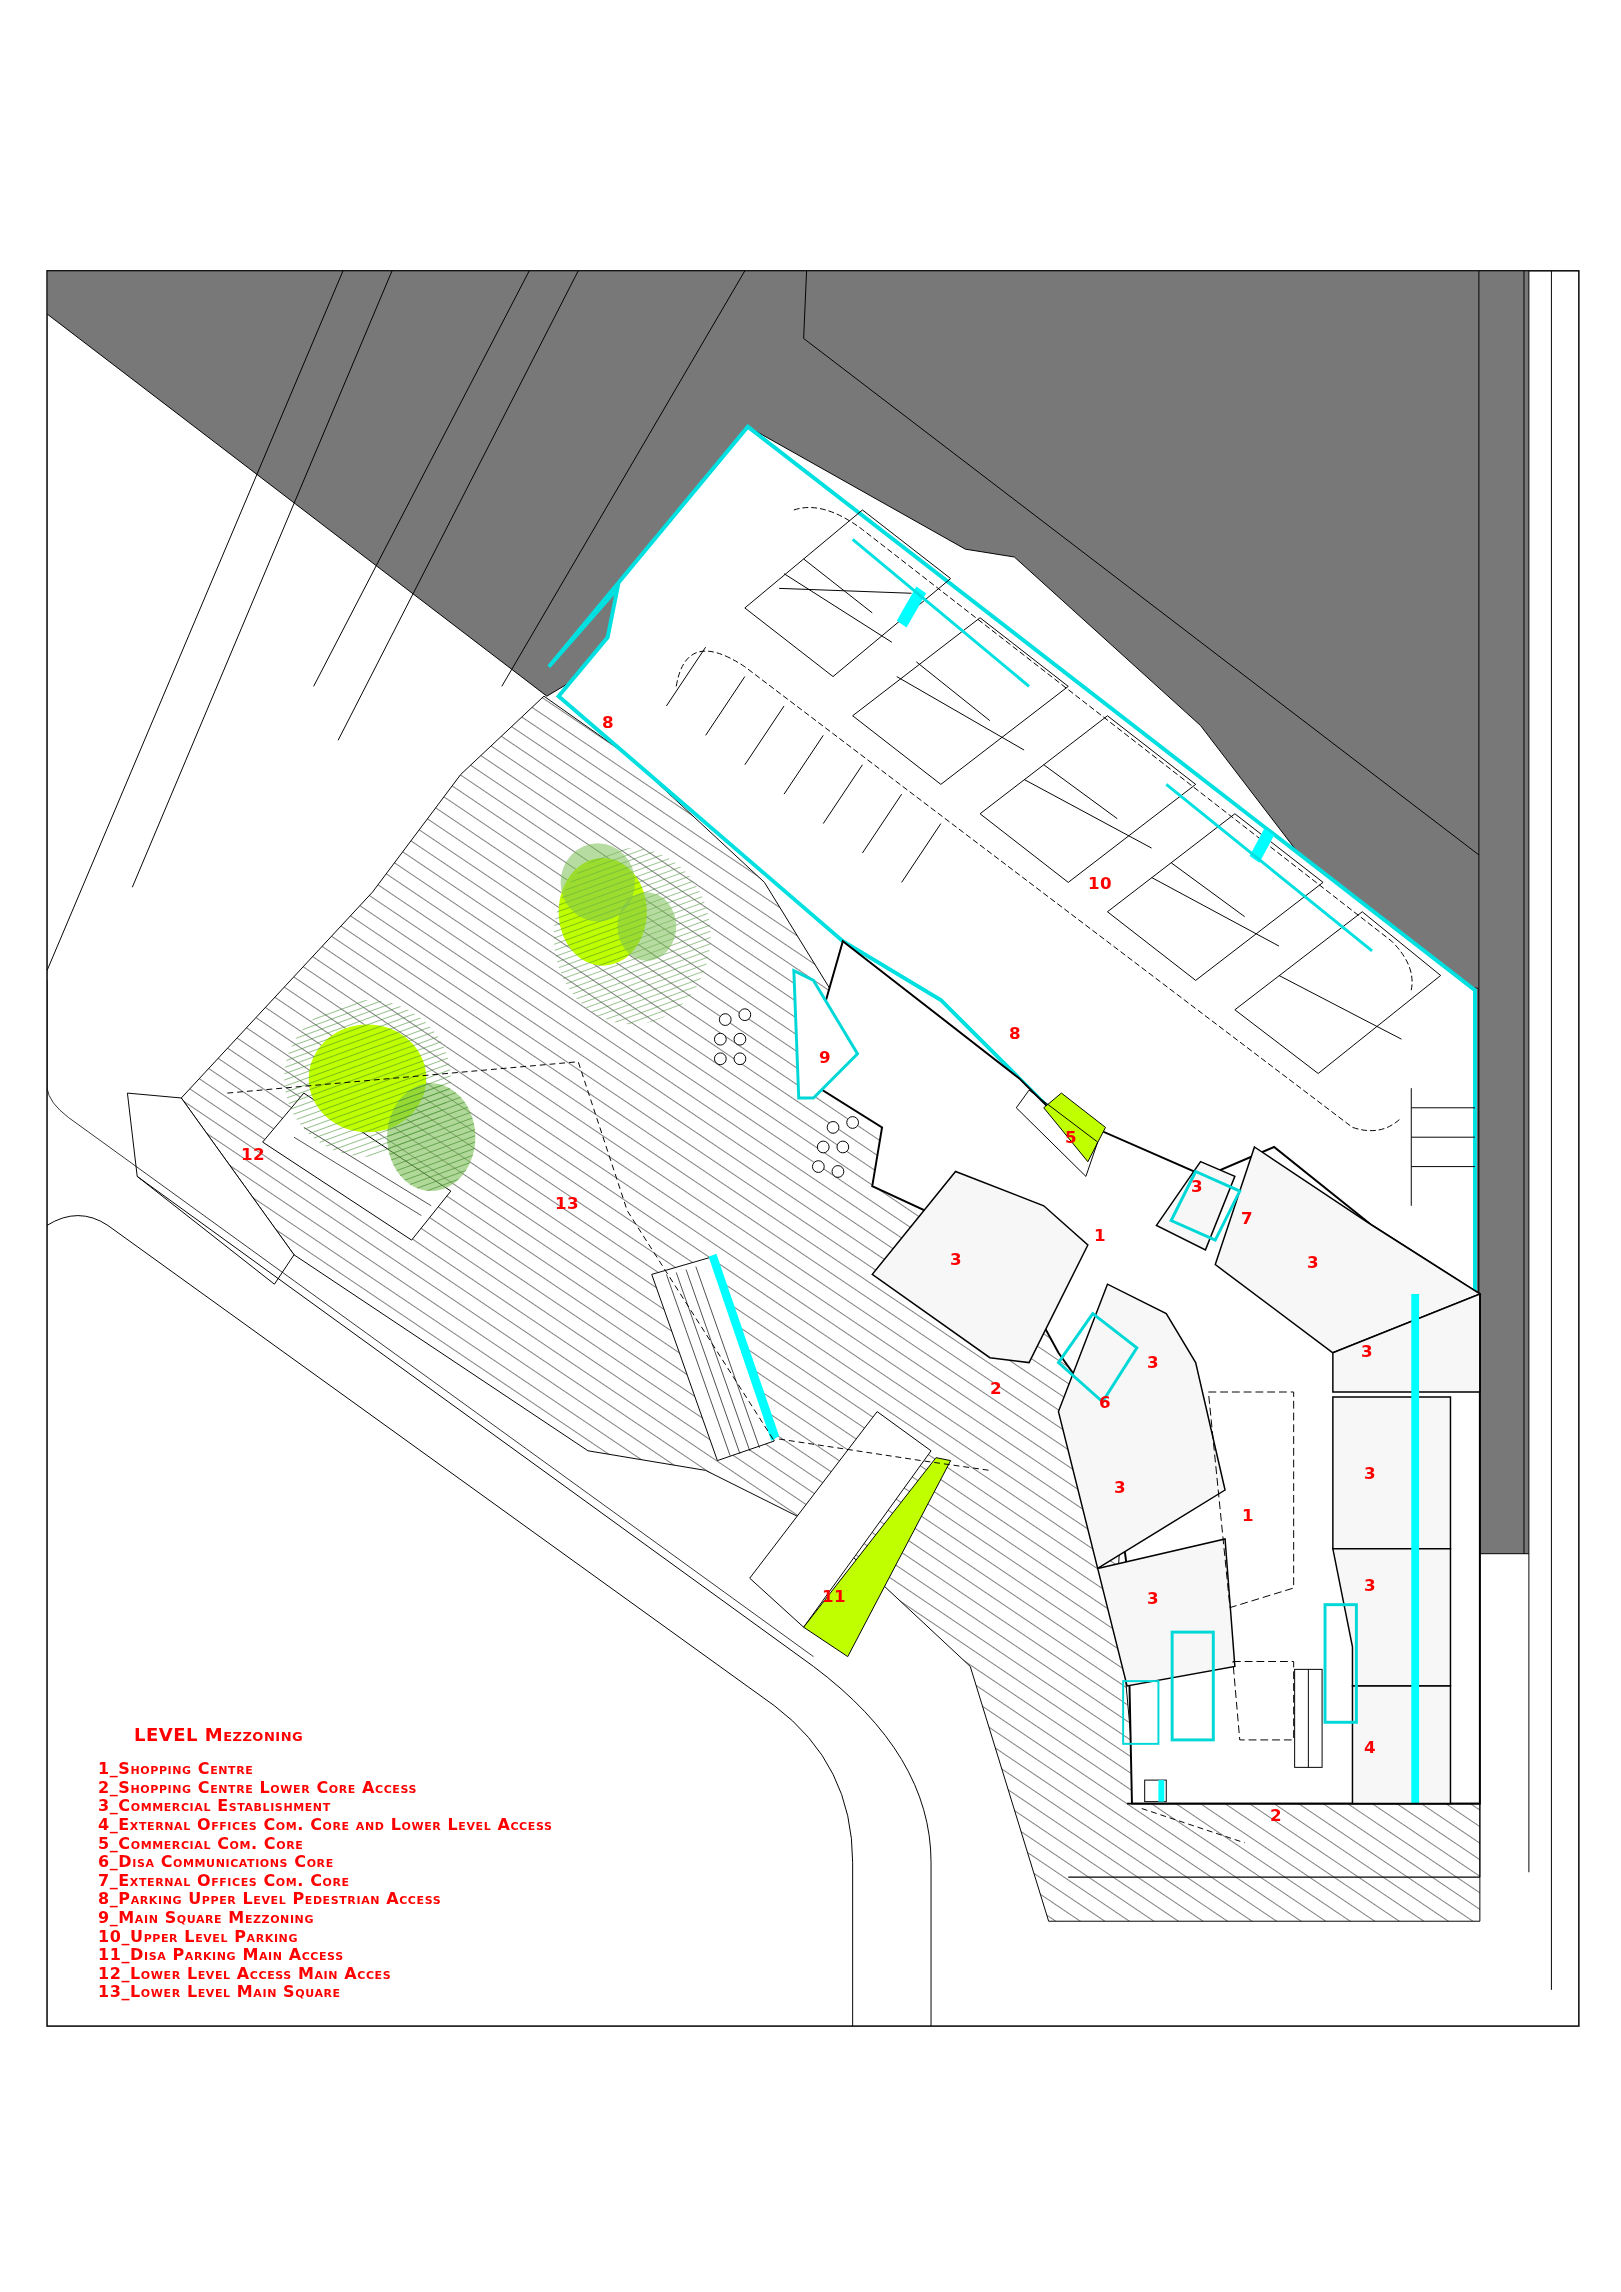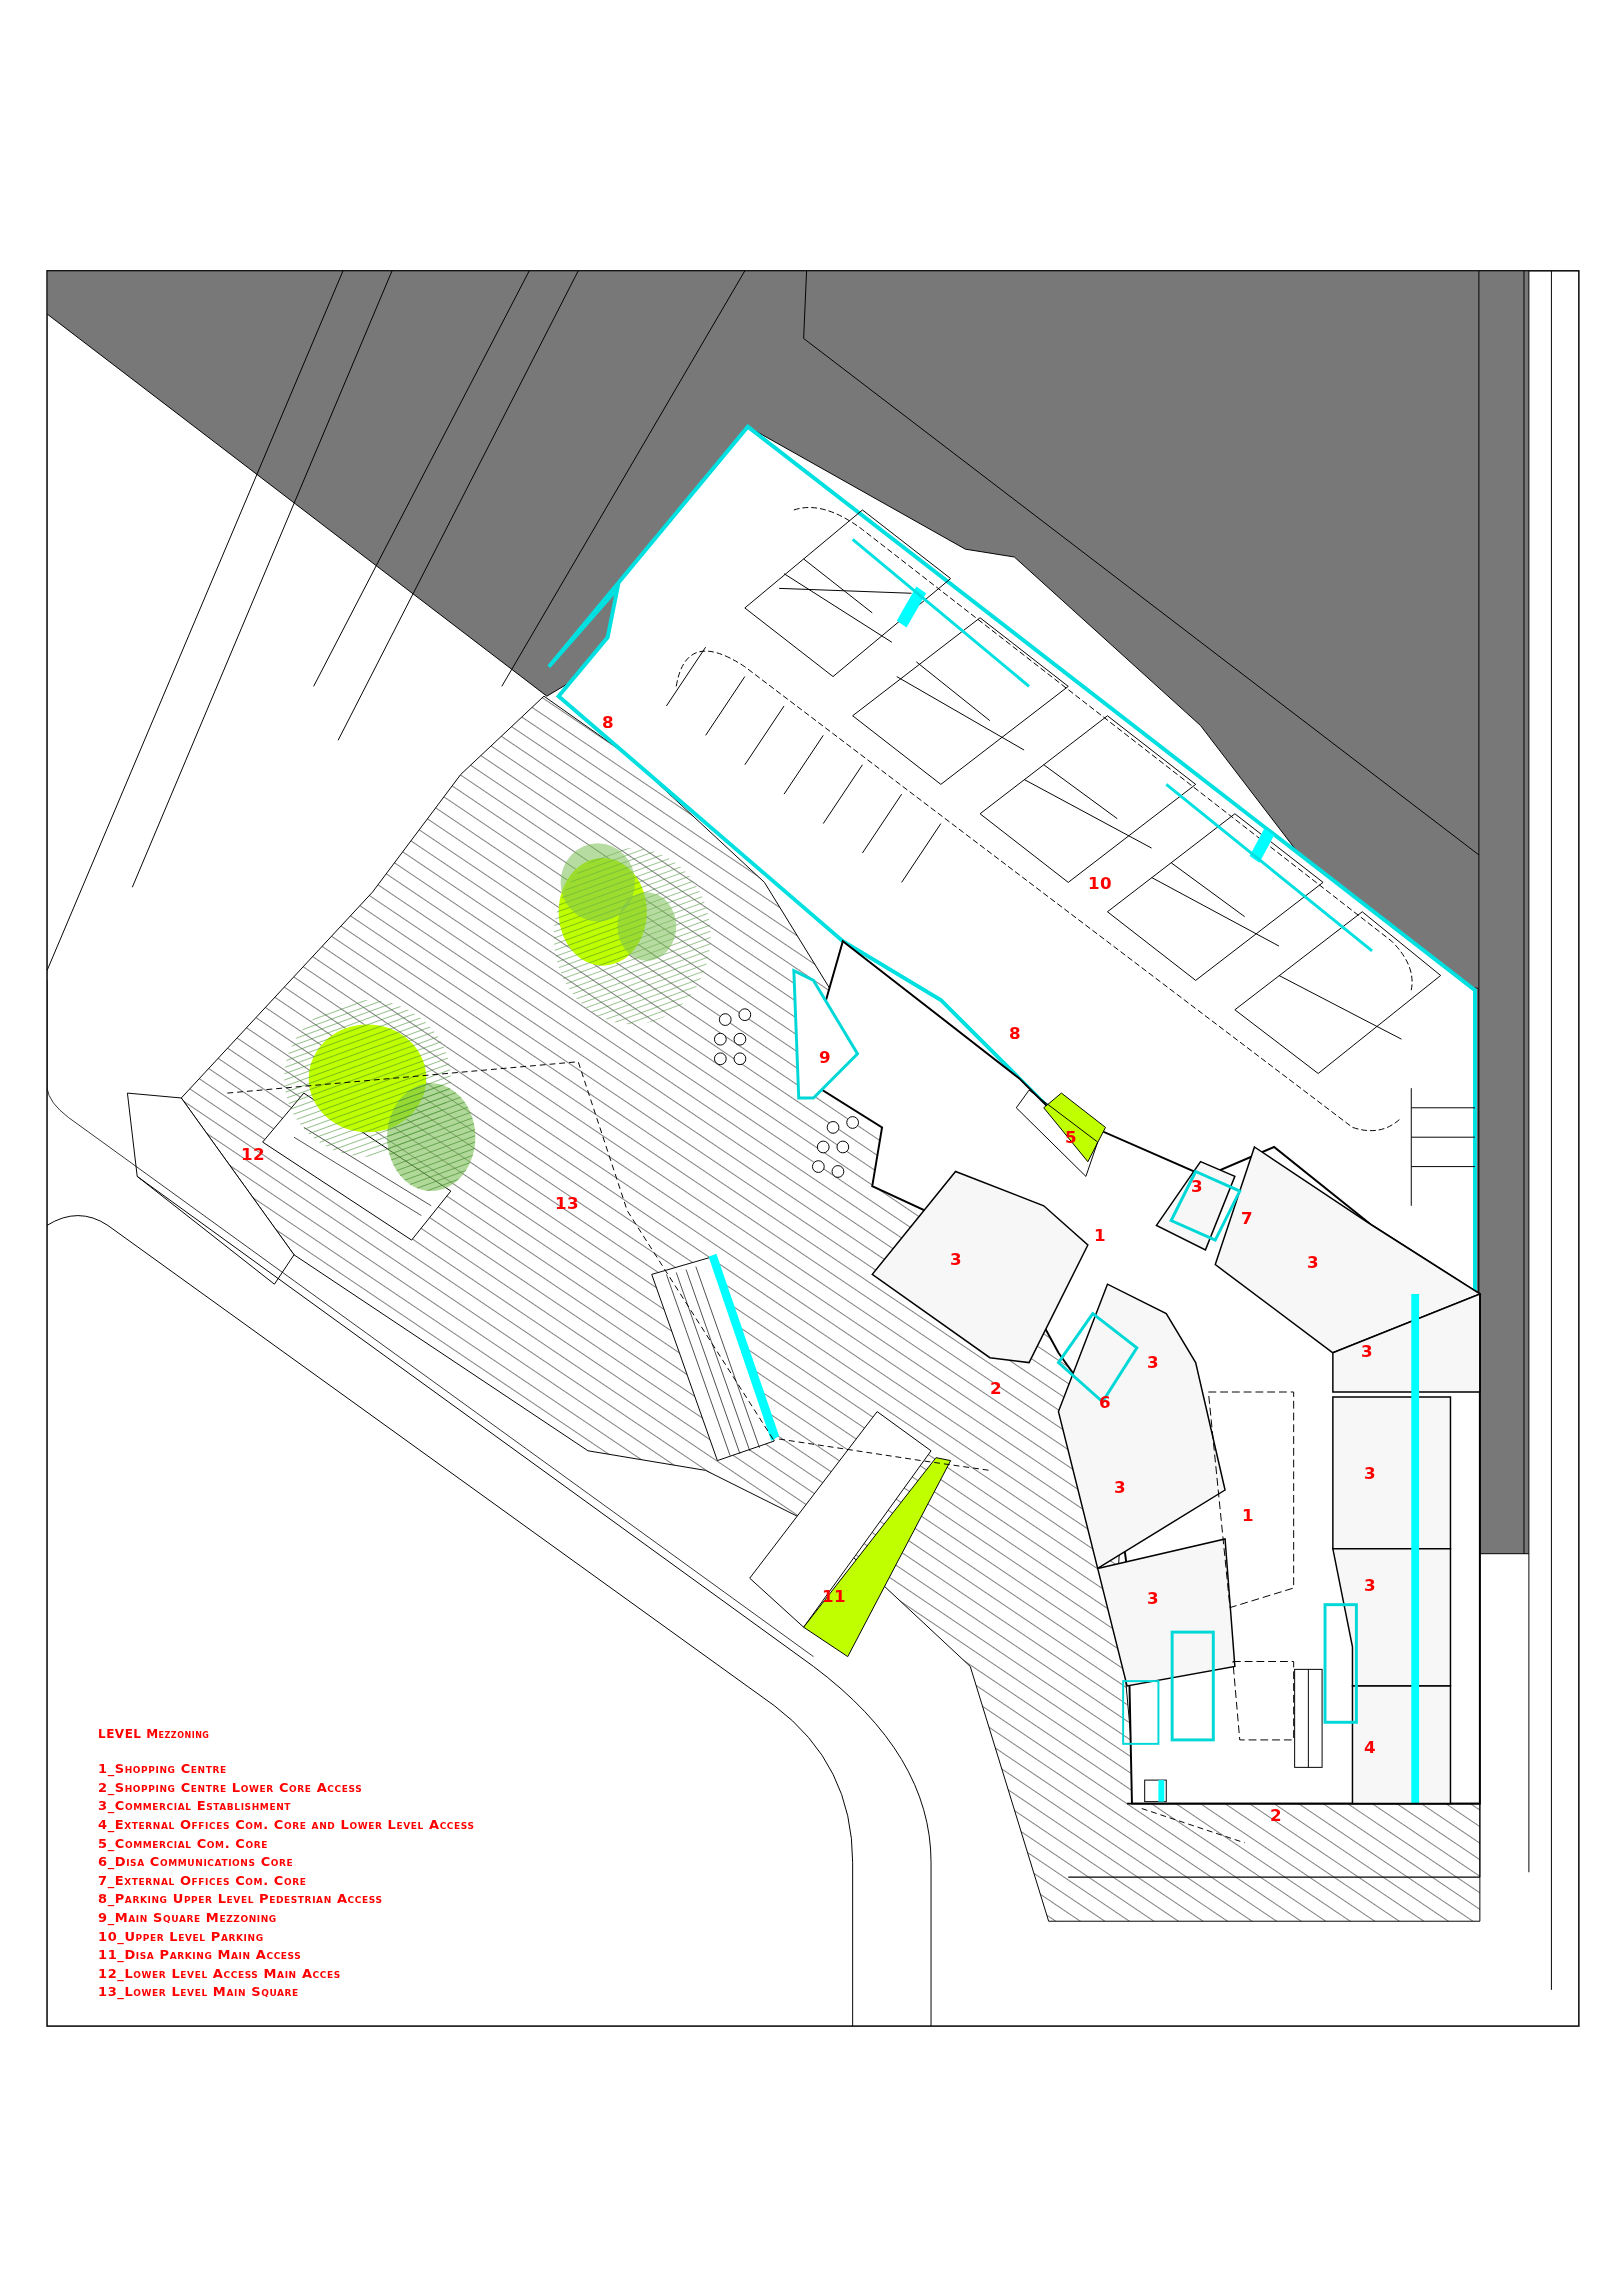--- a/index.html
+++ b/index.html
@@ -6,22 +6,22 @@
     body { width: 1621px; height: 2293px; position: relative; overflow: hidden;
            font-family: "Liberation Sans", sans-serif; }
     #plan { position: absolute; left: 0; top: 0; width: 1621px; height: 2293px; }
     .zone-label {
       position: absolute; color: #ff0000; font-family: "DejaVu Sans", sans-serif;
       font-weight: bold; font-size: 16.7px; line-height: 1; transform: translate(-50%, -50%);
       letter-spacing: 0.5px; white-space: nowrap;
     }
     #legend { position: absolute; left: 98px; top: 1726px; color: #ff0000;
       font-family: "DejaVu Sans", sans-serif; font-weight: bold; }
-    #legend .legend-title { font-size: 12px; letter-spacing: 0.5px; font-variant: small-caps; margin-bottom: 16.7px; line-height: 17.6px; }
-    #legend .legend-item { font-size: 13px; line-height: 18.6px; font-variant: small-caps; letter-spacing: 0.6px; white-space: nowrap; }
+    #legend .legend-title { font-size: 18px; letter-spacing: 0.5px; font-variant: small-caps; margin-bottom: 16.7px; line-height: 17.6px; margin-left: 36px; }
+    #legend .legend-item { font-size: 16px; line-height: 18.6px; font-variant: small-caps; letter-spacing: 0.6px; white-space: nowrap; }
   </style>
 </head>
 <body>
 
 <svg id="plan" viewBox="0 0 1654 2339" xmlns="http://www.w3.org/2000/svg">
   <defs>
     <pattern id="hatch" patternUnits="userSpaceOnUse" width="14" height="14" patternTransform="rotate(34)">
       <line x1="0" y1="0" x2="14" y2="0" stroke="#000" stroke-width="1"></line>
     </pattern>
     <pattern id="treehatch" patternUnits="userSpaceOnUse" width="6" height="6" patternTransform="rotate(-20)">

